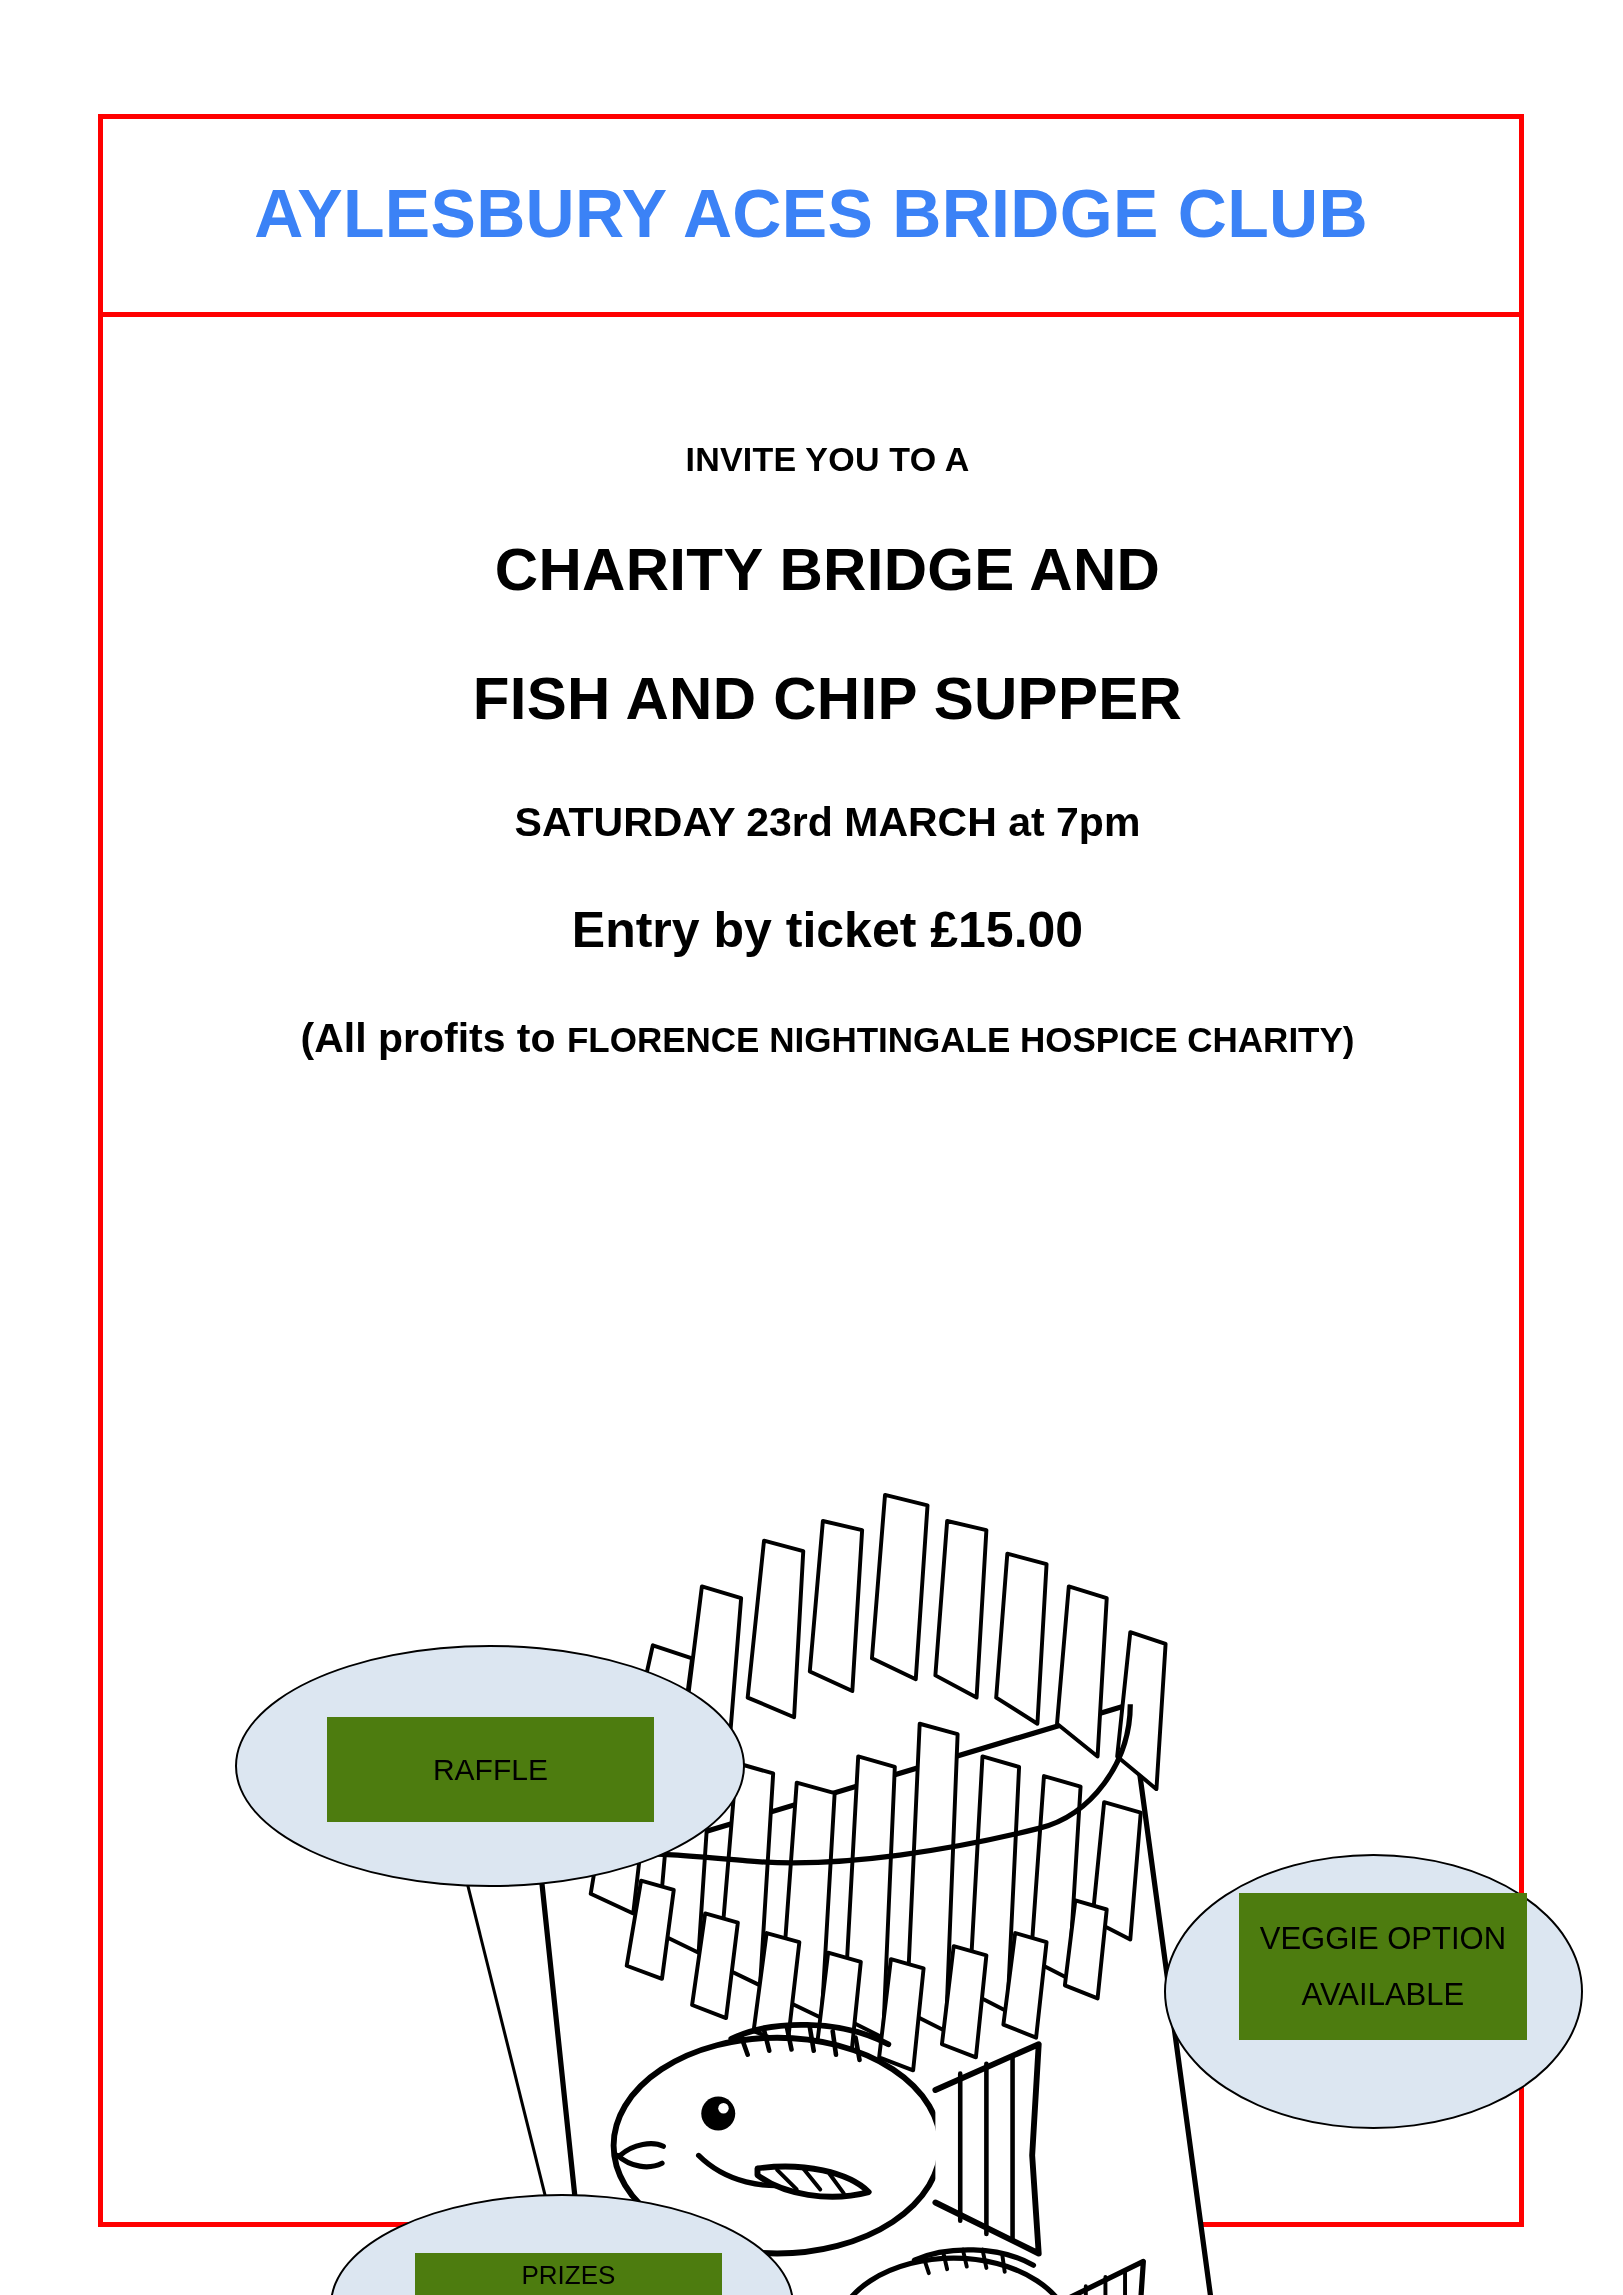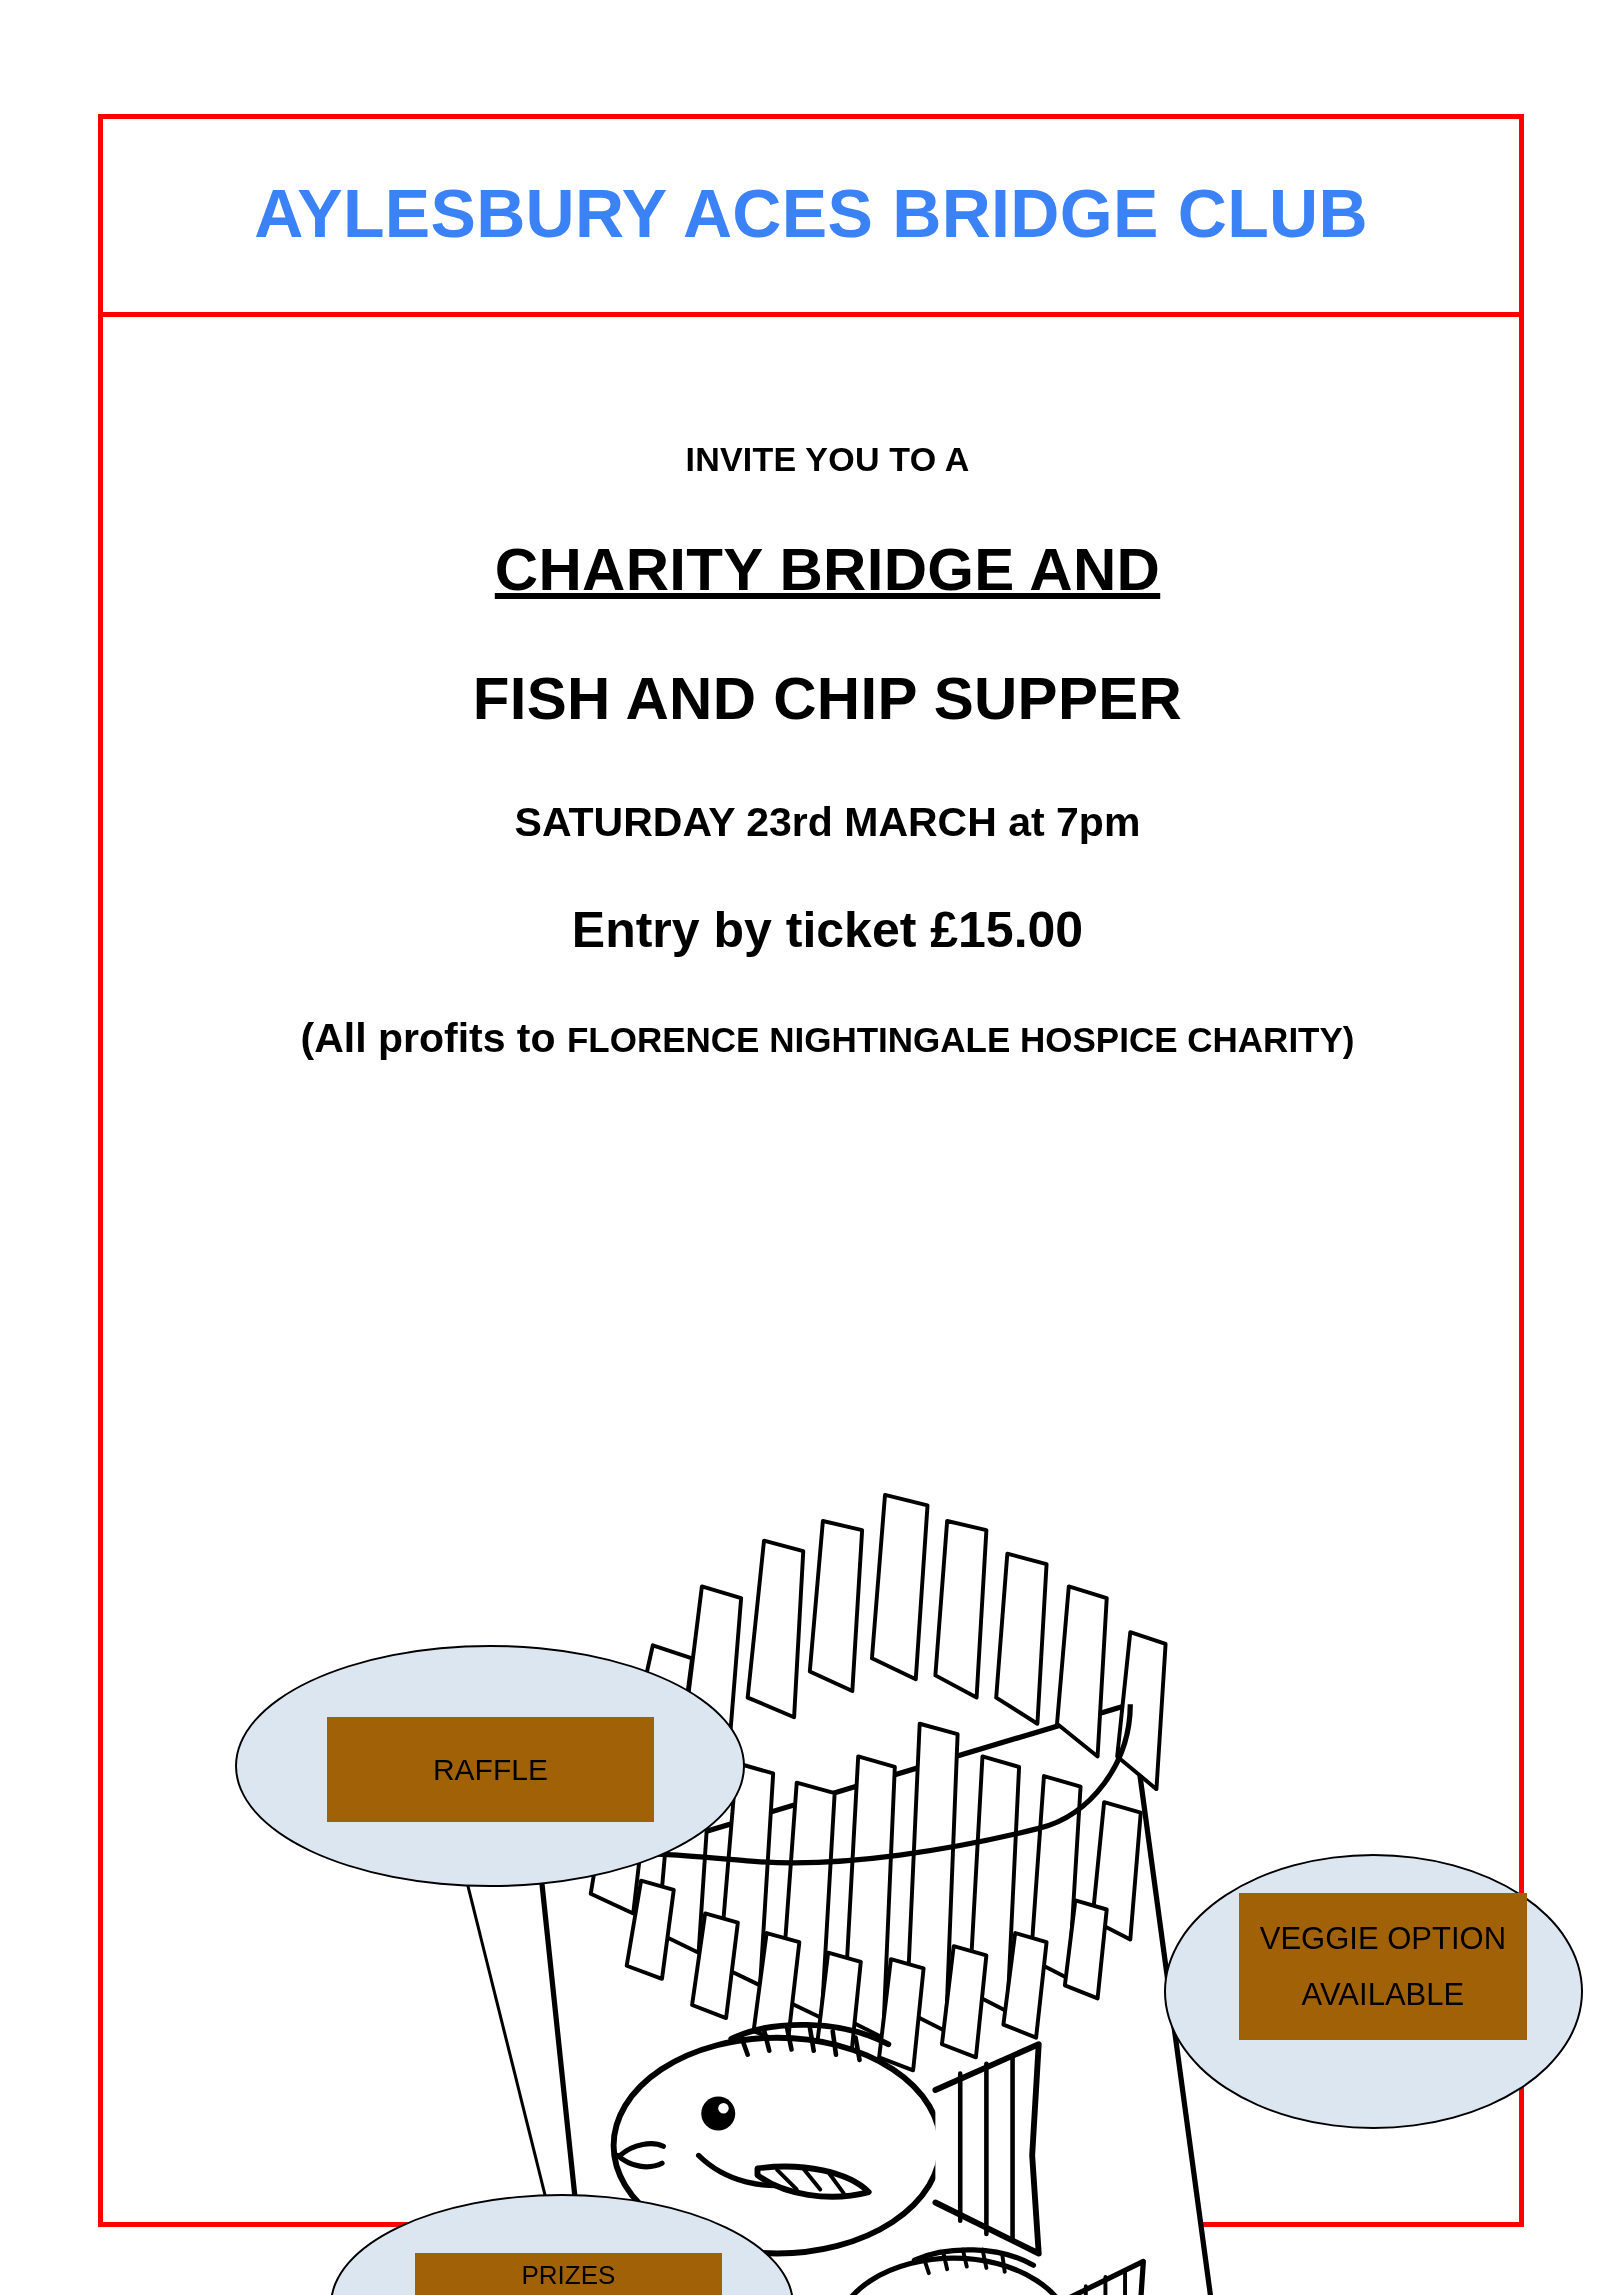--- a/index.html
+++ b/index.html
@@ -78,21 +78,20 @@
   .invite-line {
     margin-top: 124px;
     font-size: 34px;
     letter-spacing: 0.2px;
   }
 
   .headline-1 {
     margin-top: 59px;
     font-size: 60px;
     letter-spacing: 0.3px;
-    text-decoration: underline;
   }
 
   .headline-2 {
     margin-top: 63px;
     font-size: 60px;
     letter-spacing: 0.3px;
   }
 
   .date-line {
     margin-top: 68px;
@@ -136,21 +135,21 @@
     top: 0;
     width: 100%;
     height: 100%;
     background: #dce6f1;
     border: 2px solid #000000;
     border-radius: 50%;
     box-sizing: border-box;
   }
   .label-box {
     position: absolute;
-    background: #a16207;
+    background: #4d7c0f;
     color: #000000;
     display: flex;
     flex-direction: column;
     align-items: center;
     justify-content: center;
     text-align: center;
     box-sizing: border-box;
   }
 
   

